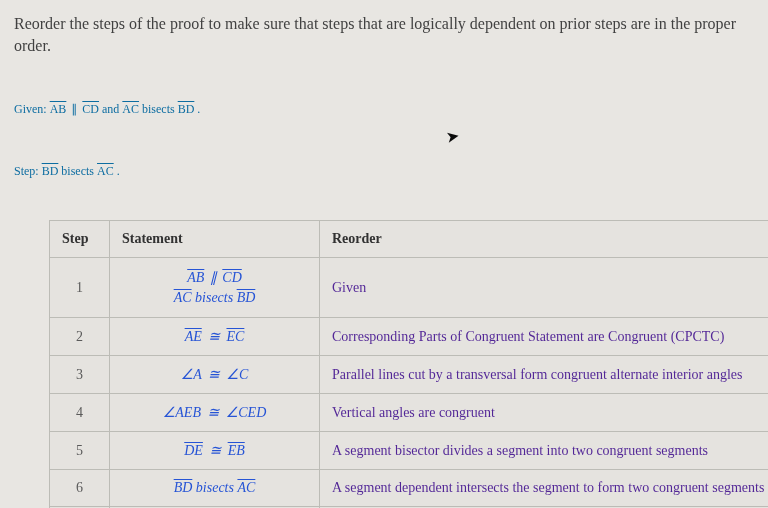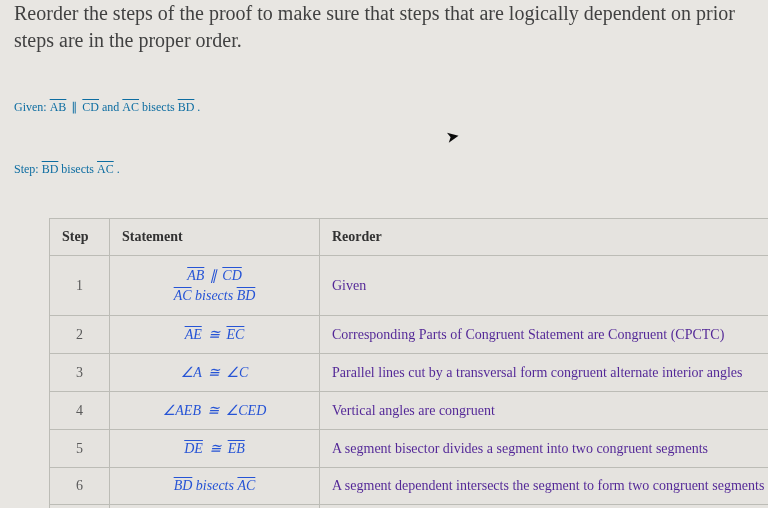--- a/index.html
+++ b/index.html
@@ -8,25 +8,25 @@
       height: 508px;
       background: #e8e6e2;
       font-family: Georgia, 'Times New Roman', serif;
       color: #2a2a2a;
       padding: 0 14px;
       overflow: hidden;
       position: relative;
       filter: blur(0.4px) contrast(0.92) brightness(1.02);
     }
     .intro {
-      font-size: 20px;
+      font-size: 16px;
       line-height: 1.35;
       color: #3a3a3a;
       margin-bottom: 14px;
-      padding-top: 0;
+      padding-top: 13px;
     }
     .given, .prove {
       font-size: 12px;
       color: #0369a1;
       margin-bottom: 14px;
       line-height: 1.5;
       margin-top: 44px;
     }
     .ov { text-decoration: overline; display:inline-block; }
     .parallel { display:inline-block; padding: 0 2px; }

